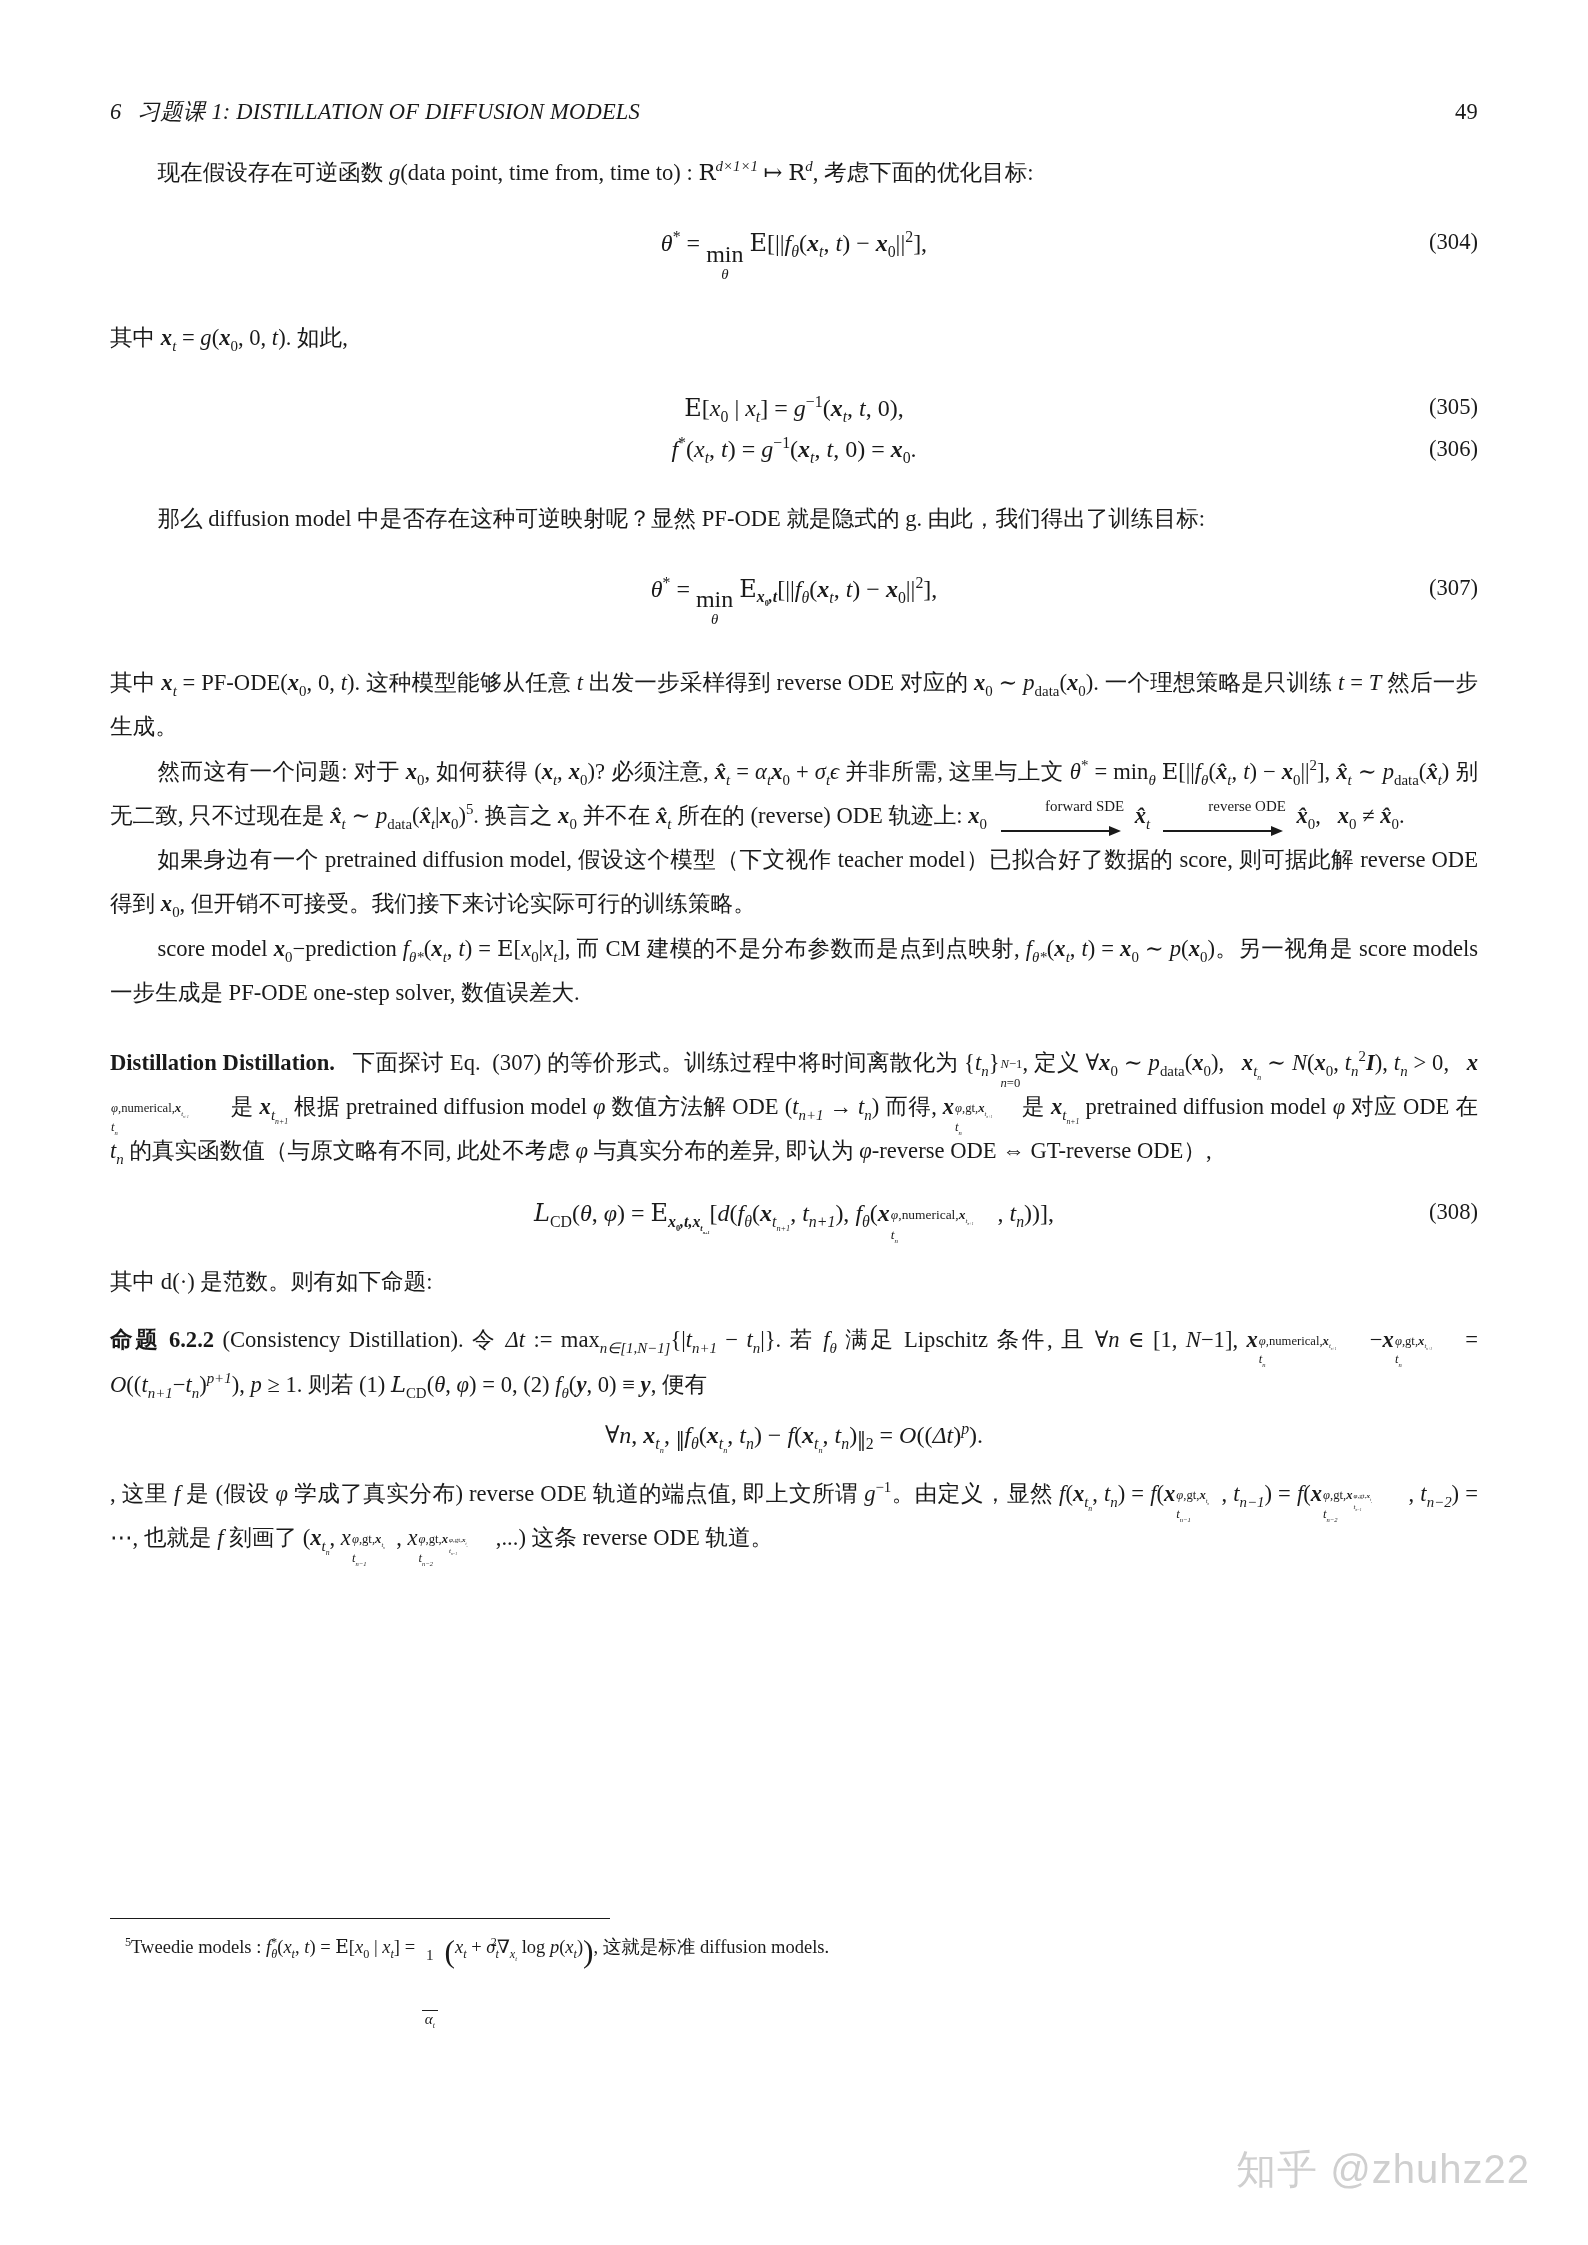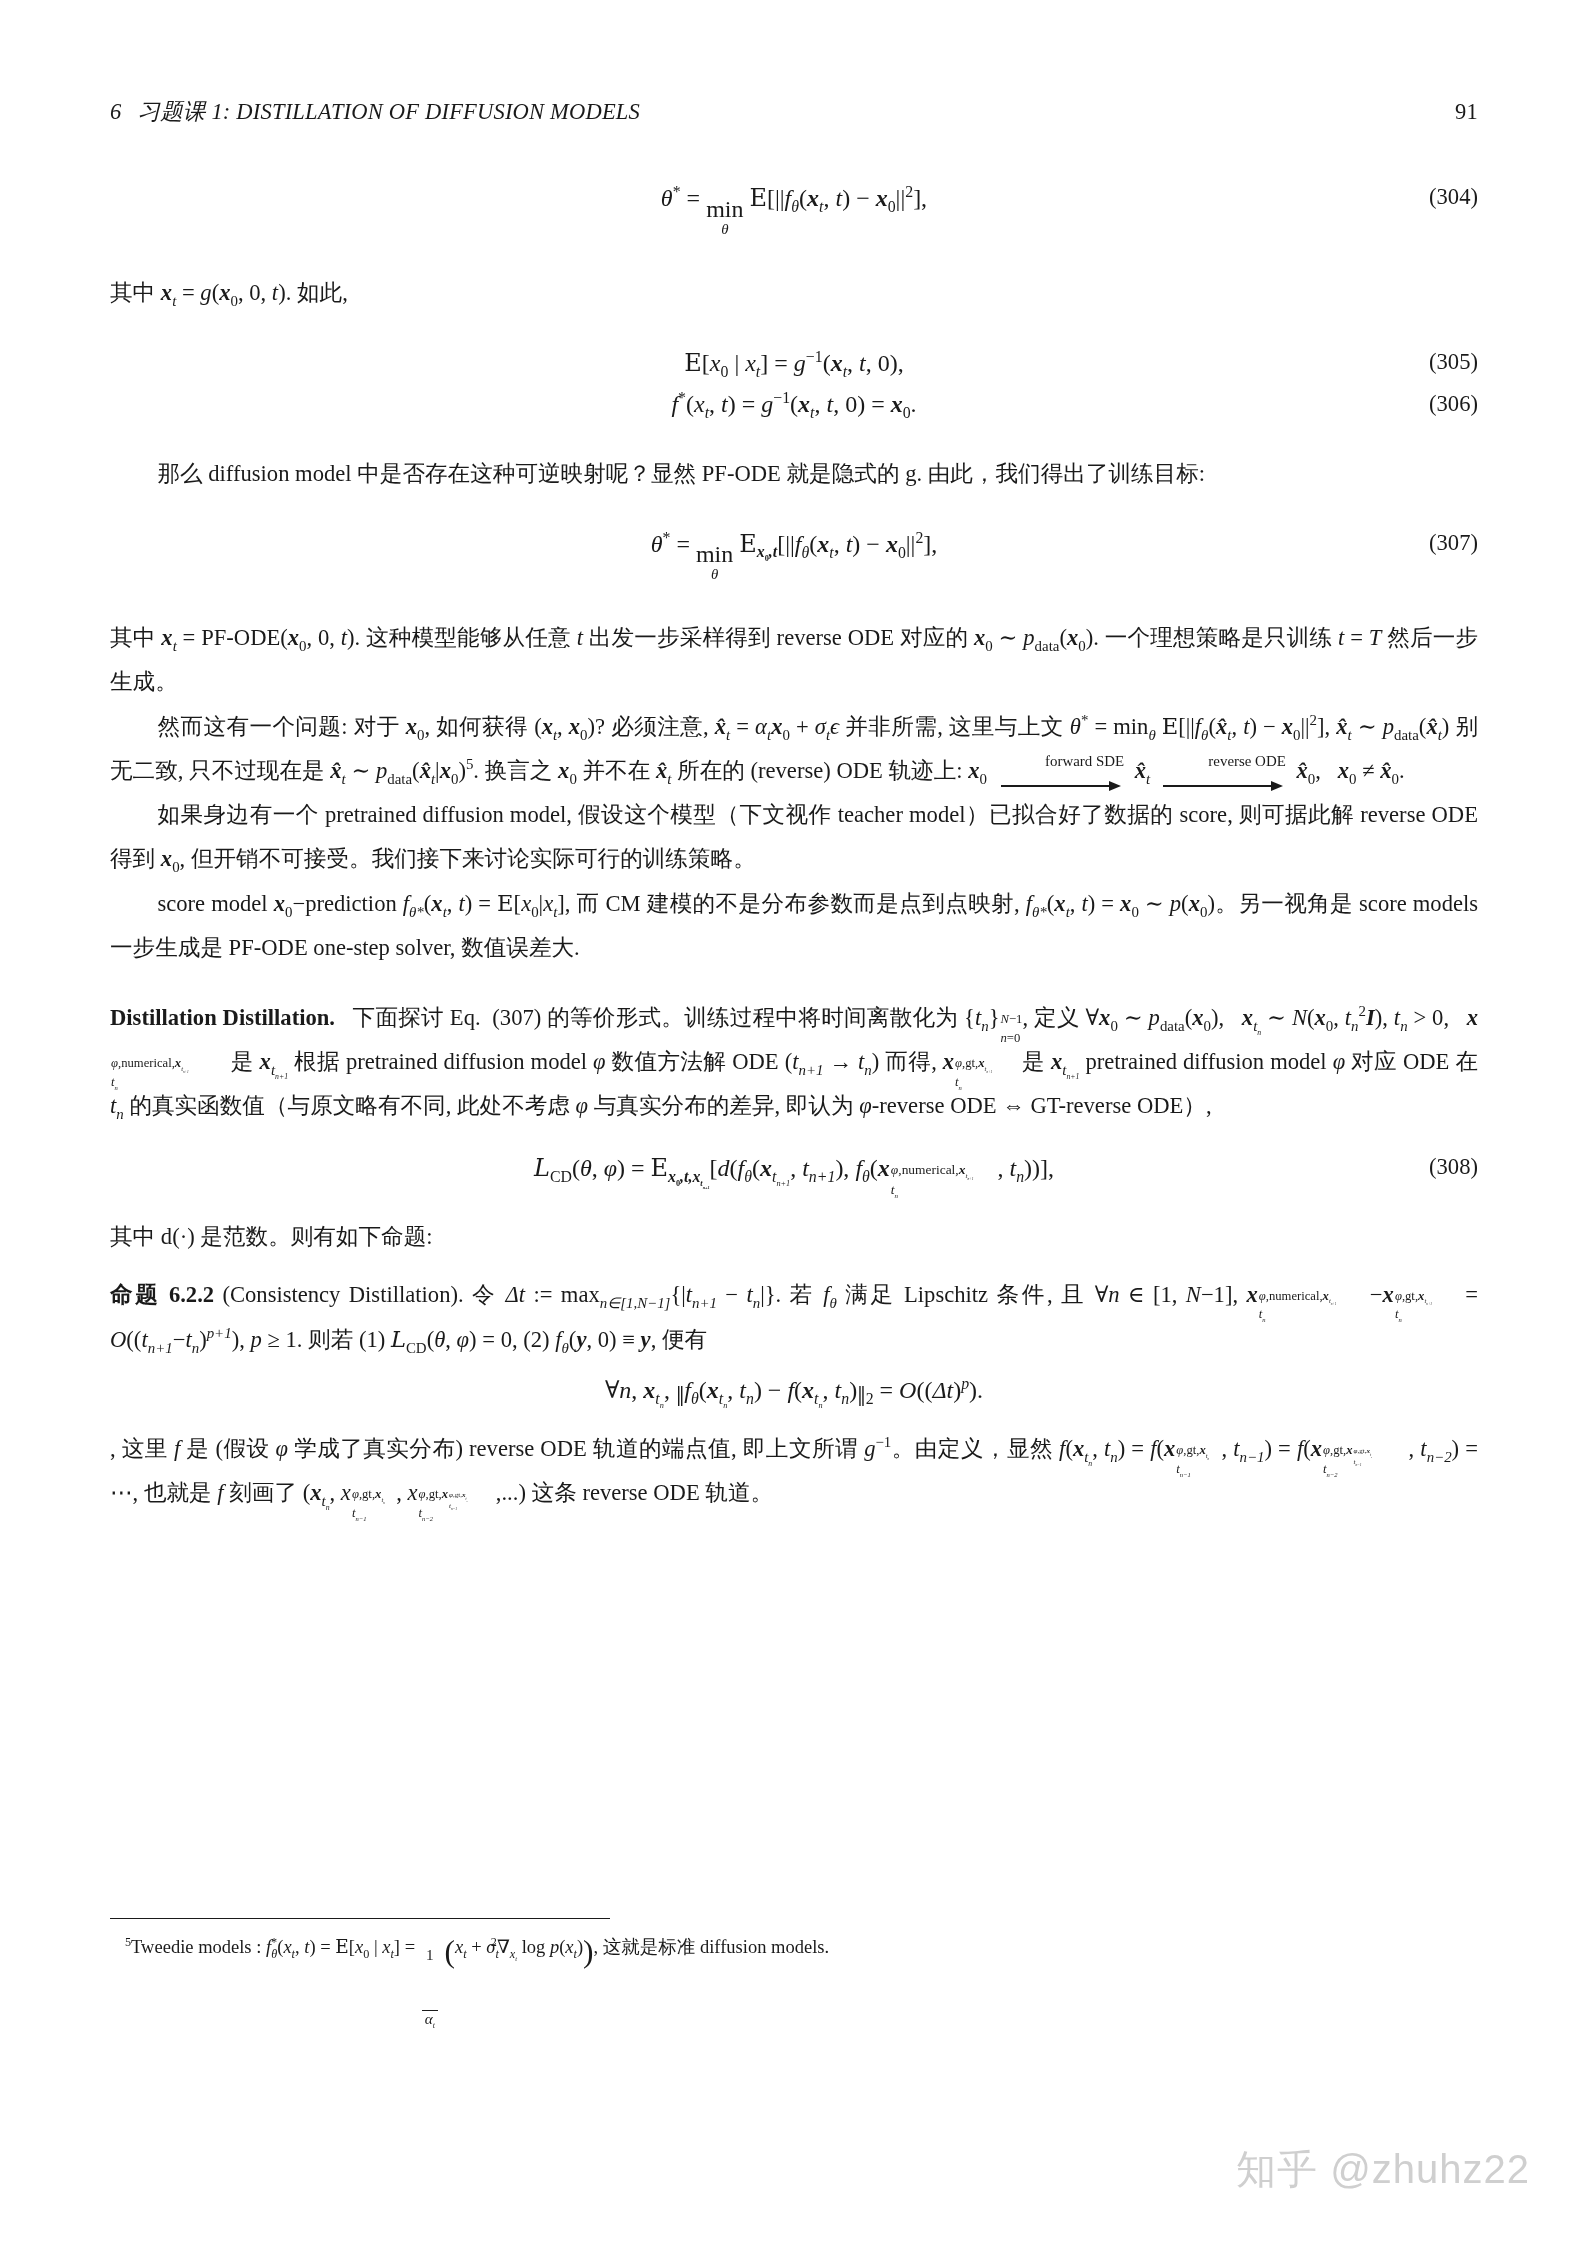--- a/index.html
+++ b/index.html
@@ -190,25 +190,32 @@
 </head>
 <body>
 
 <div class="page">
 
   <div class="runhead">
     <div class="runhead-left">
       <span class="secnum">6</span>
       <span>习题课 1: DISTILLATION OF DIFFUSION MODELS</span>
     </div>
-    <div class="runhead-right">91</div>
+    <div class="runhead-right">49</div>
   </div>
 
   <div class="body">
 
+    <p class="para indent">
+      <span>现在假设存在可逆函数</span>
+      <span class="mi">g</span><span class="mr">(data point, time from, time to) :</span>
+      <span class="bb">R</span><sup class="s mi">d×1×1</sup>
+      <span class="mr">↦</span>
+      <span class="bb">R</span><sup class="s mi">d</sup><span>, 考虑下面的优化目标:</span>
+    </p>
 
     <div class="eqgap-lg"></div>
 
     <div class="eqrow">
       <span class="eqbody">
         <span class="mi">θ</span><sup class="s mr">*</sup> <span class="mr">=</span>
         <span class="minop">
             <span class="top">min</span>
             <span class="bot">θ</span>
           </span>

